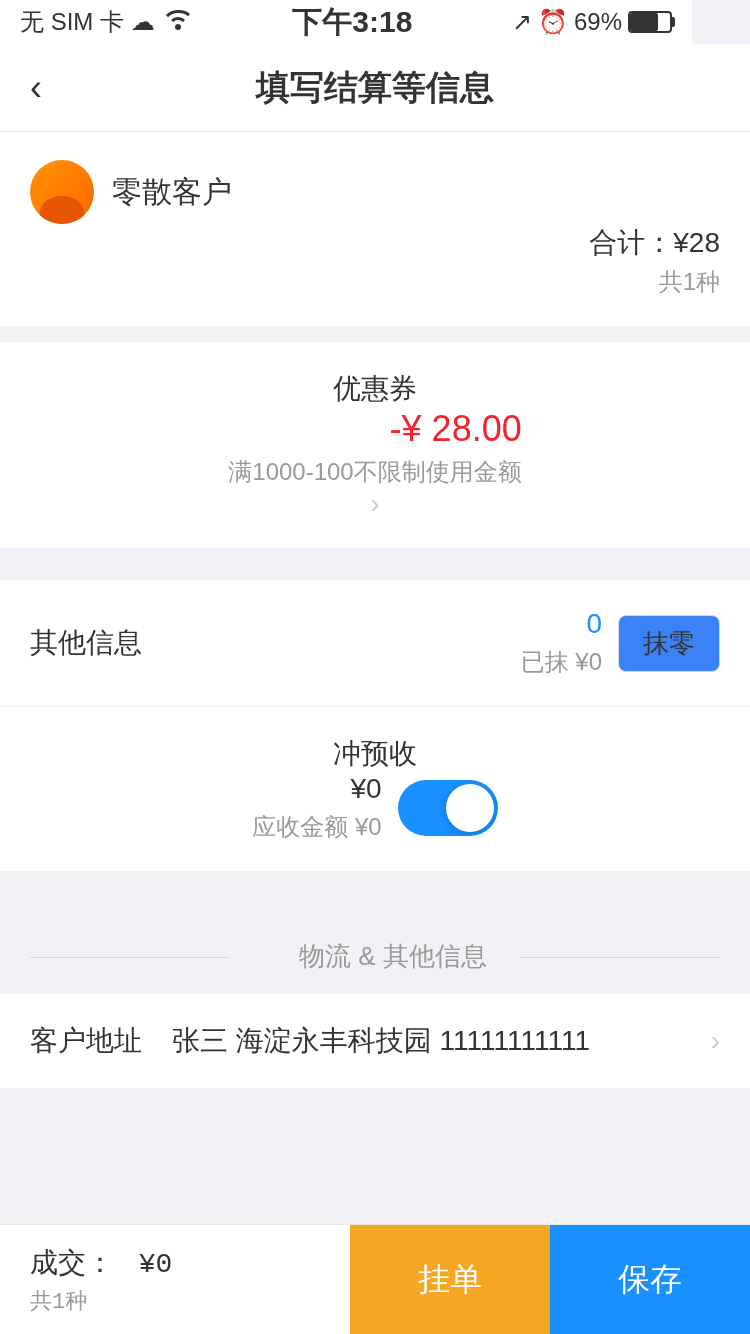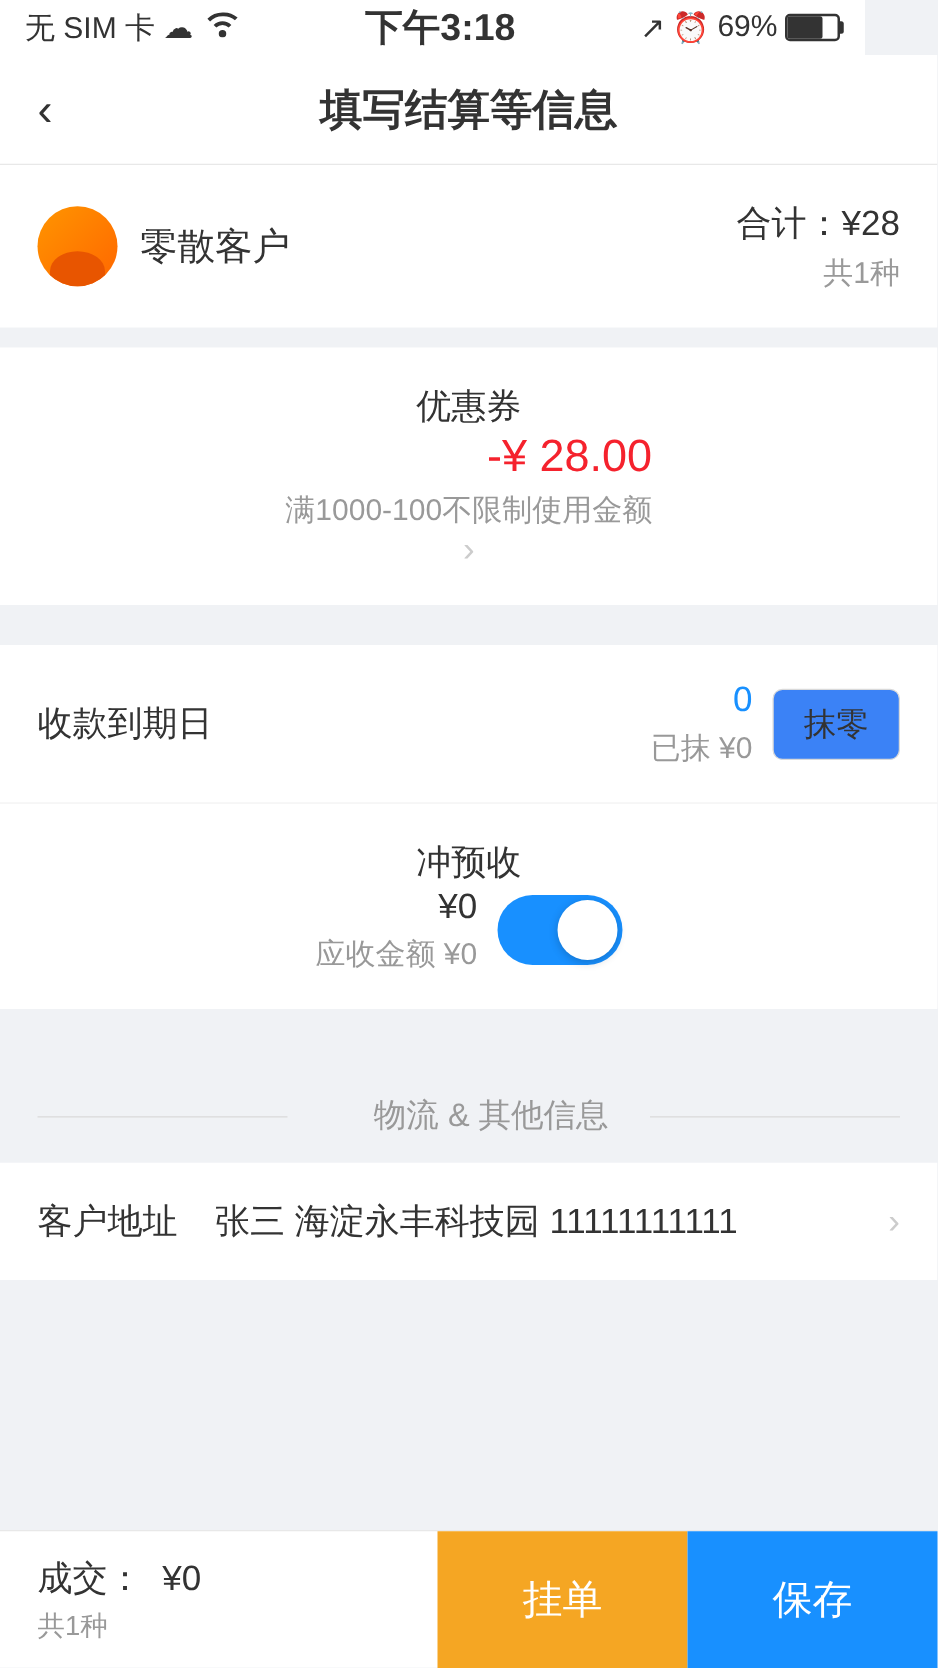--- a/index.html
+++ b/index.html
@@ -77,20 +77,21 @@
       background: #fff;
       margin-bottom: 16px;
     }
 
     
     .customer-row {
       background: #fff;
       padding: 28px 30px;
       display: flex;
       justify-content: space-between;
+      flex-direction: column;
     }
     .customer-left {
       display: flex;
       align-items: center;
       gap: 18px;
     }
     .avatar-face {
       width: 64px; height: 64px; border-radius: 50%;
       background: linear-gradient(135deg, #ff9500 0%, #ff6600 100%);
       display: flex; align-items: flex-end; justify-content: center;
@@ -203,20 +204,21 @@
     
     .bottom-bar {
       position: fixed;
       bottom: 0;
       width: 750px;
       height: 110px;
       background: #fff;
       display: flex;
       align-items: center;
       border-top: 1px solid #e8e8e8;
+      font-family: Liberation Mono, monospace;
     }
     .bottom-info {
       flex: 1;
       padding-left: 30px;
     }
     .bottom-deal { font-size: 28px; color: #333; }
     .bottom-deal-amount { font-size: 28px; color: #333; margin-left: 8px; }
     .bottom-count { font-size: 22px; color: #999; margin-top: 4px; }
     .btn-hang {
       width: 200px;
@@ -305,21 +307,21 @@
       </div>
       <span class="chevron-right">›</span>
     </div>
   </div>
 
   <div class="divider-section"></div>
 
   <div class="section">
 
     <div class="row-item">
-      <span class="row-label">收款到期日</span>
+      <span class="row-label">其他信息</span>
       <div class="row-right">
         <div style="text-align:right">
           <div class="row-value-blue">0</div>
           <div class="row-sub">已抹  ¥0</div>
         </div>
         <button class="round-zero-btn">抹零</button>
       </div>
     </div>
 
     <div class="row-item">

